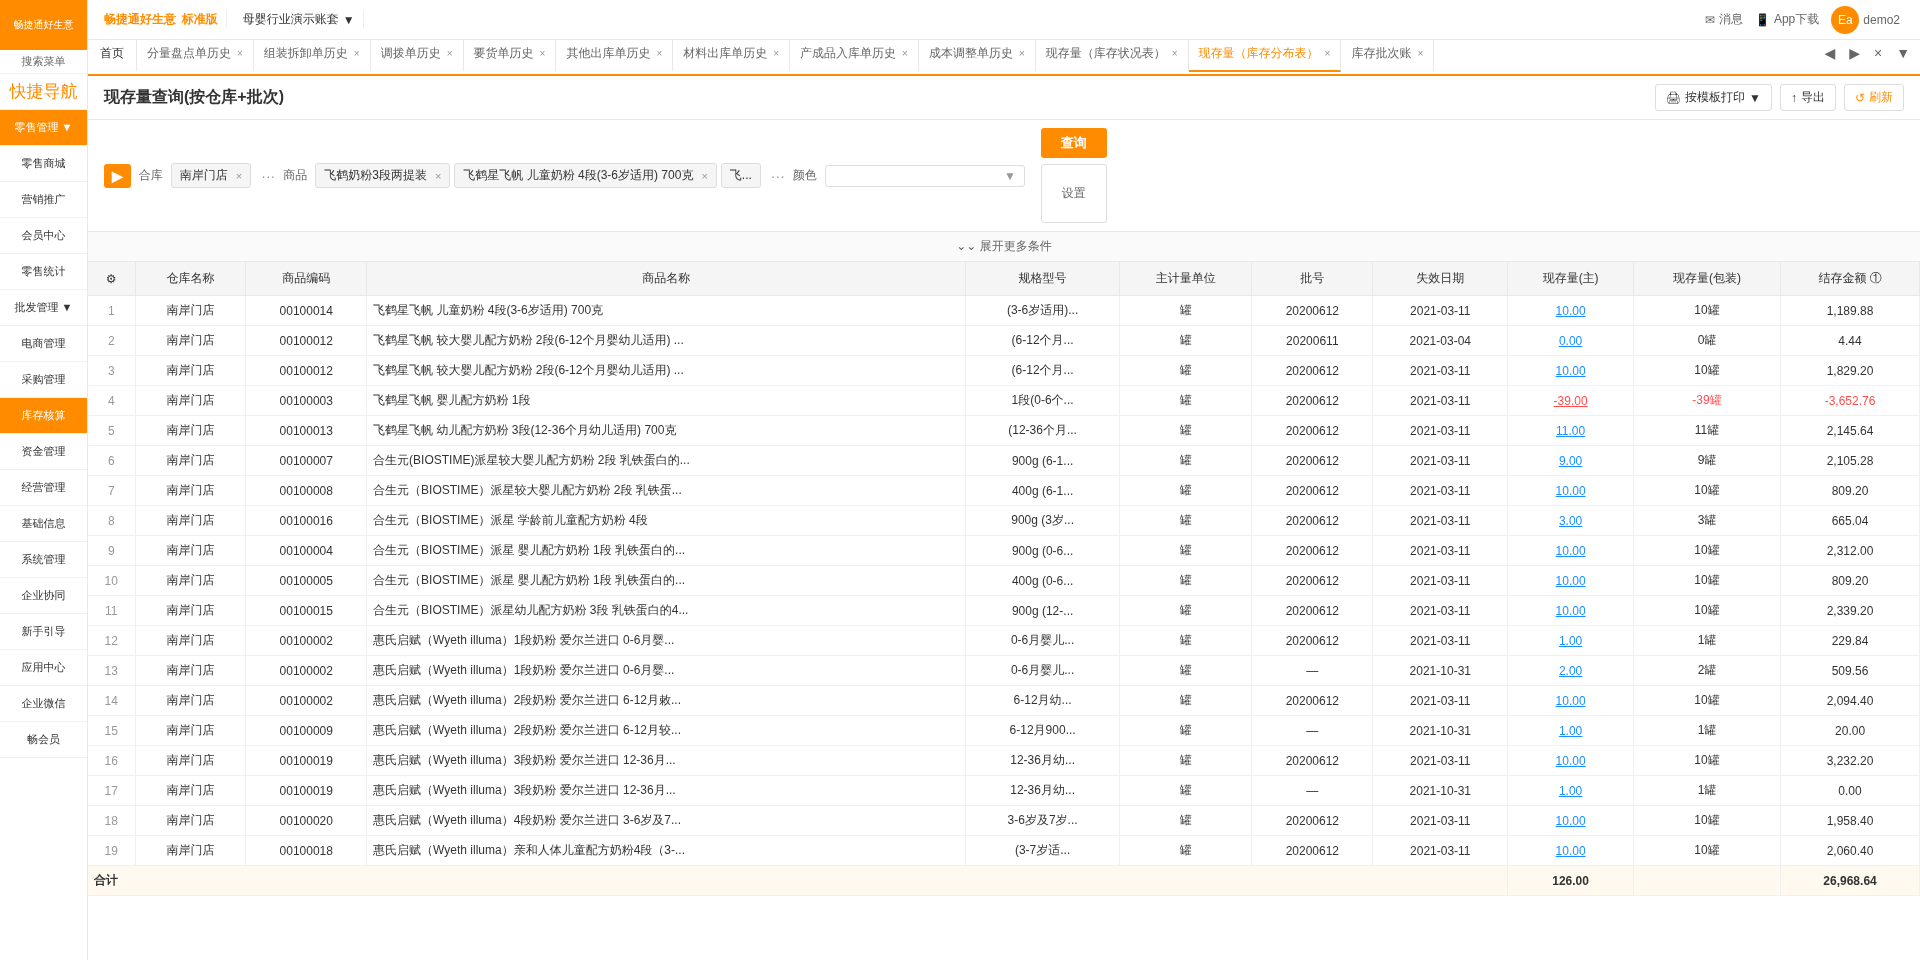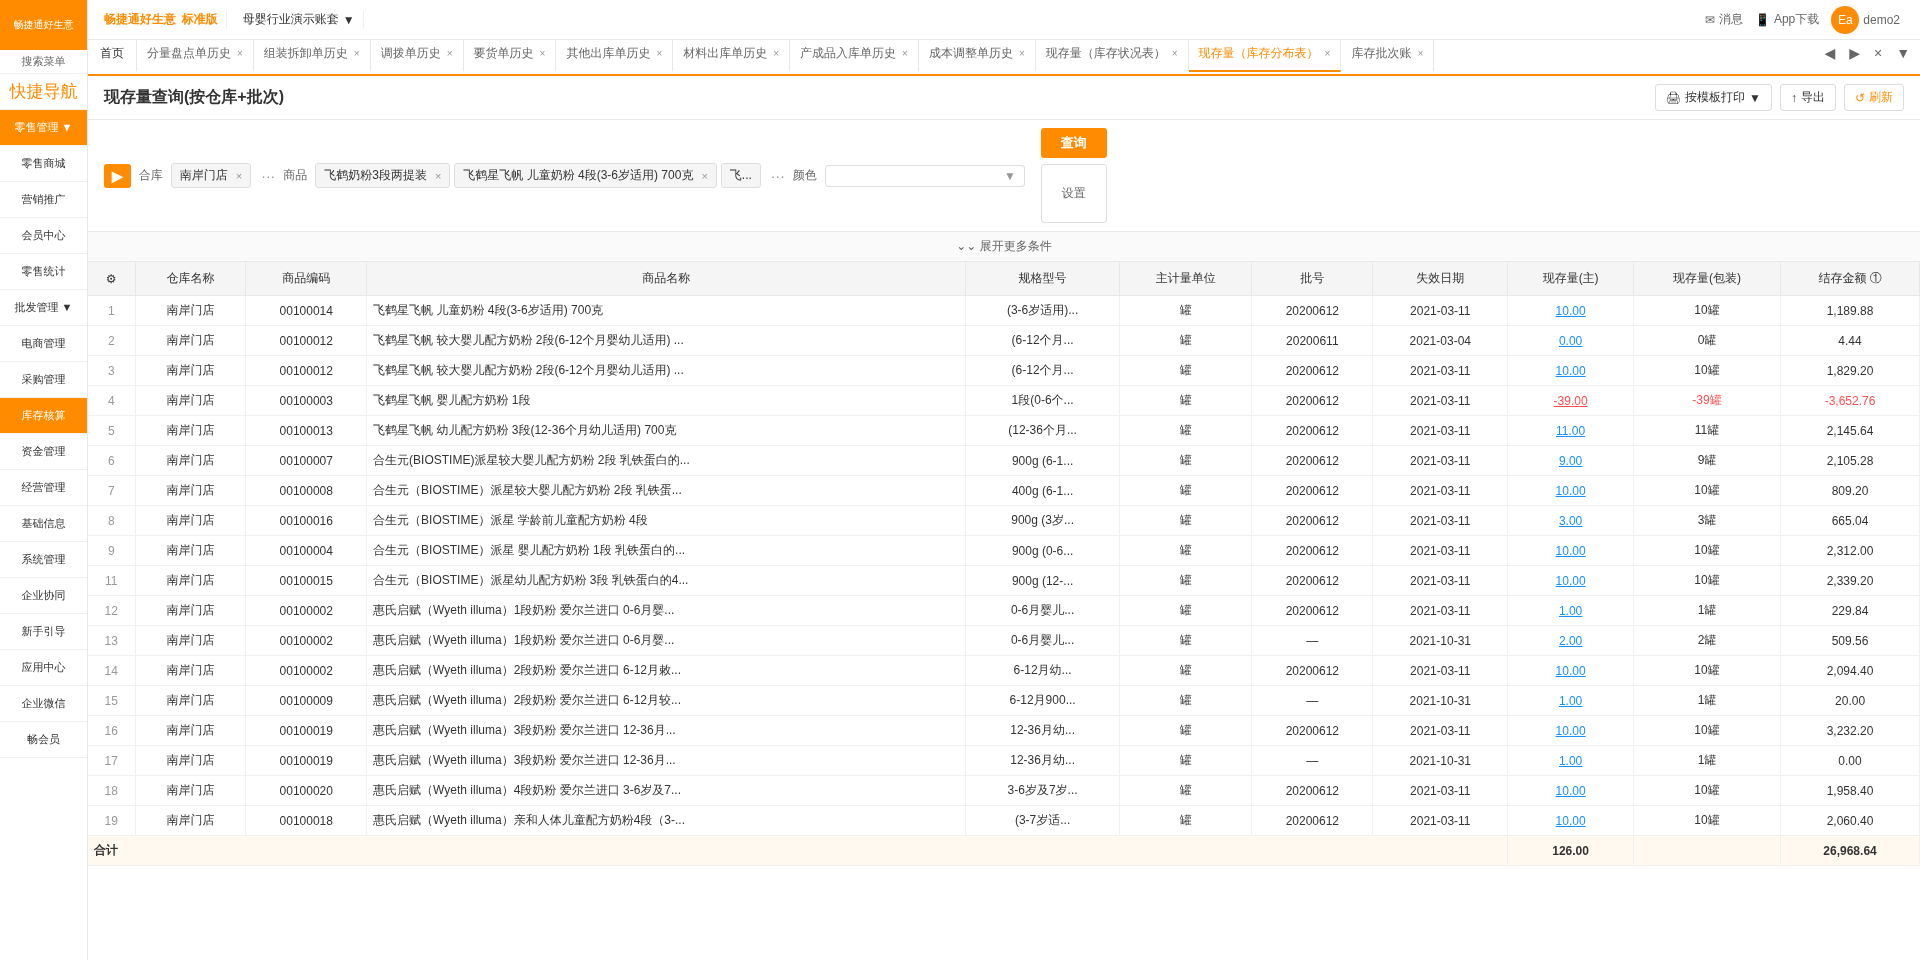--- a/index.html
+++ b/index.html
@@ -375,20 +375,33 @@
             <td class="text-left">合生元（BIOSTIME）派星 婴儿配方奶粉 1段 乳铁蛋白的...</td>
             <td>900g (0-6...</td>
             <td>罐</td>
             <td>20200612</td>
             <td>2021-03-11</td>
             <td class="link-blue">10.00</td>
             <td>10罐</td>
             <td>2,312.00</td>
           </tr>
           <tr>
+            <td class="row-num">10</td>
+            <td>南岸门店</td>
+            <td>00100005</td>
+            <td class="text-left">合生元（BIOSTIME）派星 婴儿配方奶粉 1段 乳铁蛋白的...</td>
+            <td>400g (0-6...</td>
+            <td>罐</td>
+            <td>20200612</td>
+            <td>2021-03-11</td>
+            <td class="link-blue">10.00</td>
+            <td>10罐</td>
+            <td>809.20</td>
+          </tr>
+          <tr>
             <td class="row-num">11</td>
             <td>南岸门店</td>
             <td>00100015</td>
             <td class="text-left">合生元（BIOSTIME）派星幼儿配方奶粉 3段 乳铁蛋白的4...</td>
             <td>900g (12-...</td>
             <td>罐</td>
             <td>20200612</td>
             <td>2021-03-11</td>
             <td class="link-blue">10.00</td>
             <td>10罐</td>

